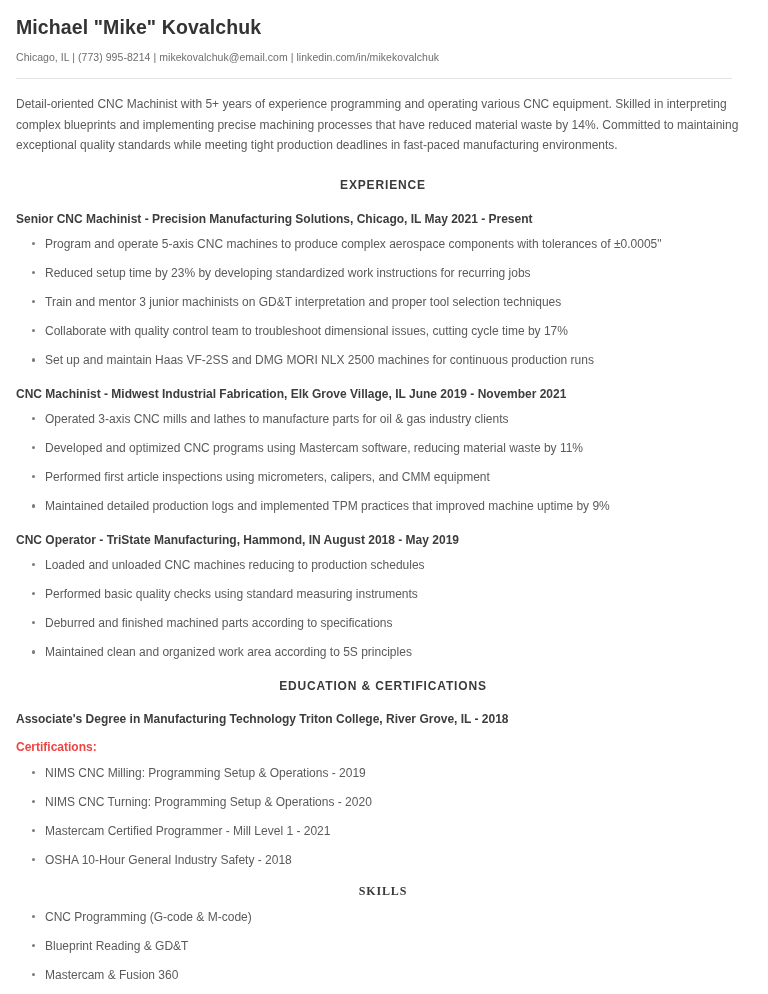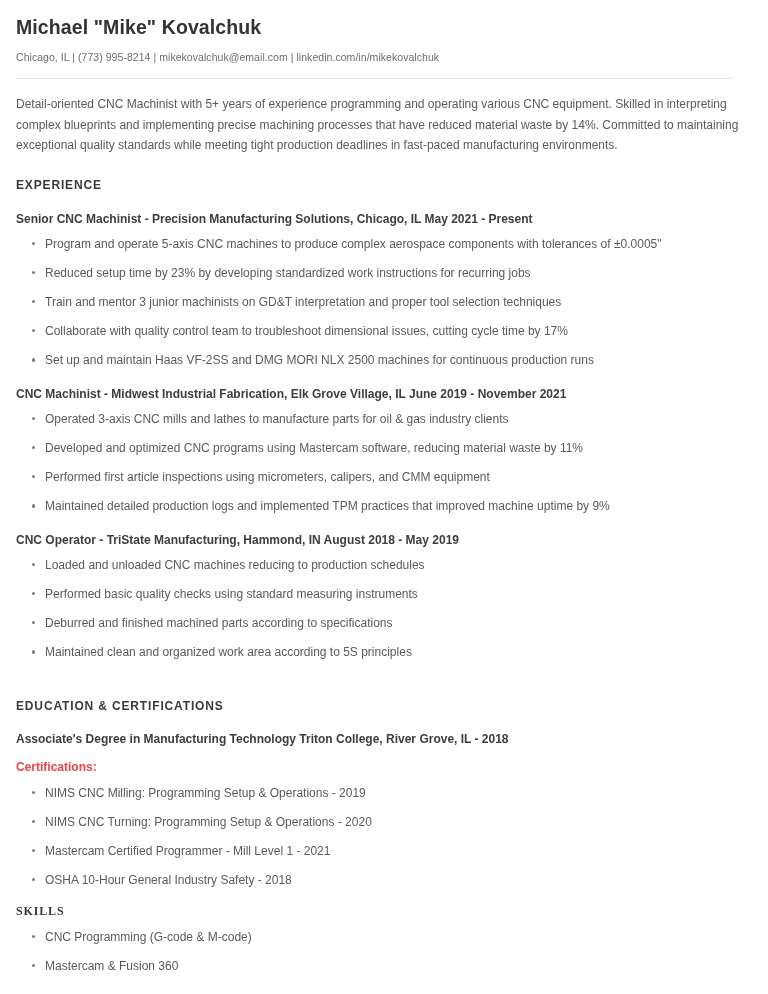--- a/index.html
+++ b/index.html
@@ -55,23 +55,24 @@
 
   
   .section-heading {
     font-size: 12px;
     font-weight: bold;
     color: #3a3a3a;
     letter-spacing: 0.85px;
     text-transform: uppercase;
     margin: 22px 0 0 0;
     line-height: 1.3;
+    text-align: center;
   }
   .section-heading.skills-heading { margin-top: 16px; font-family: Liberation Serif, serif; }
-  .section-heading.edu-heading { margin-top: 38px; }
+  .section-heading.edu-heading { margin-top: 18px; }
 
   
   .entry-title {
     font-size: 12px;
     font-weight: bold;
     color: #3d3d3d;
     margin: 17px 0 0 0;
     line-height: 1.35;
   }
   .sub-label {
@@ -164,17 +165,18 @@
     <li>NIMS CNC Milling: Programming Setup &amp; Operations - 2019</li>
     <li>NIMS CNC Turning: Programming Setup &amp; Operations - 2020</li>
     <li>Mastercam Certified Programmer - Mill Level 1 - 2021</li>
     <li>OSHA 10-Hour General Industry Safety - 2018</li>
   </ul>
 
   <h2 class="section-heading skills-heading">SKILLS</h2>
 
   <ul class="bullets">
     <li>CNC Programming (G-code &amp; M-code)</li>
+    <li>Blueprint Reading &amp; GD&amp;T</li>
     <li>Mastercam &amp; Fusion 360</li>
 
   </ul>
 
 </div>
 
 </body></html>

